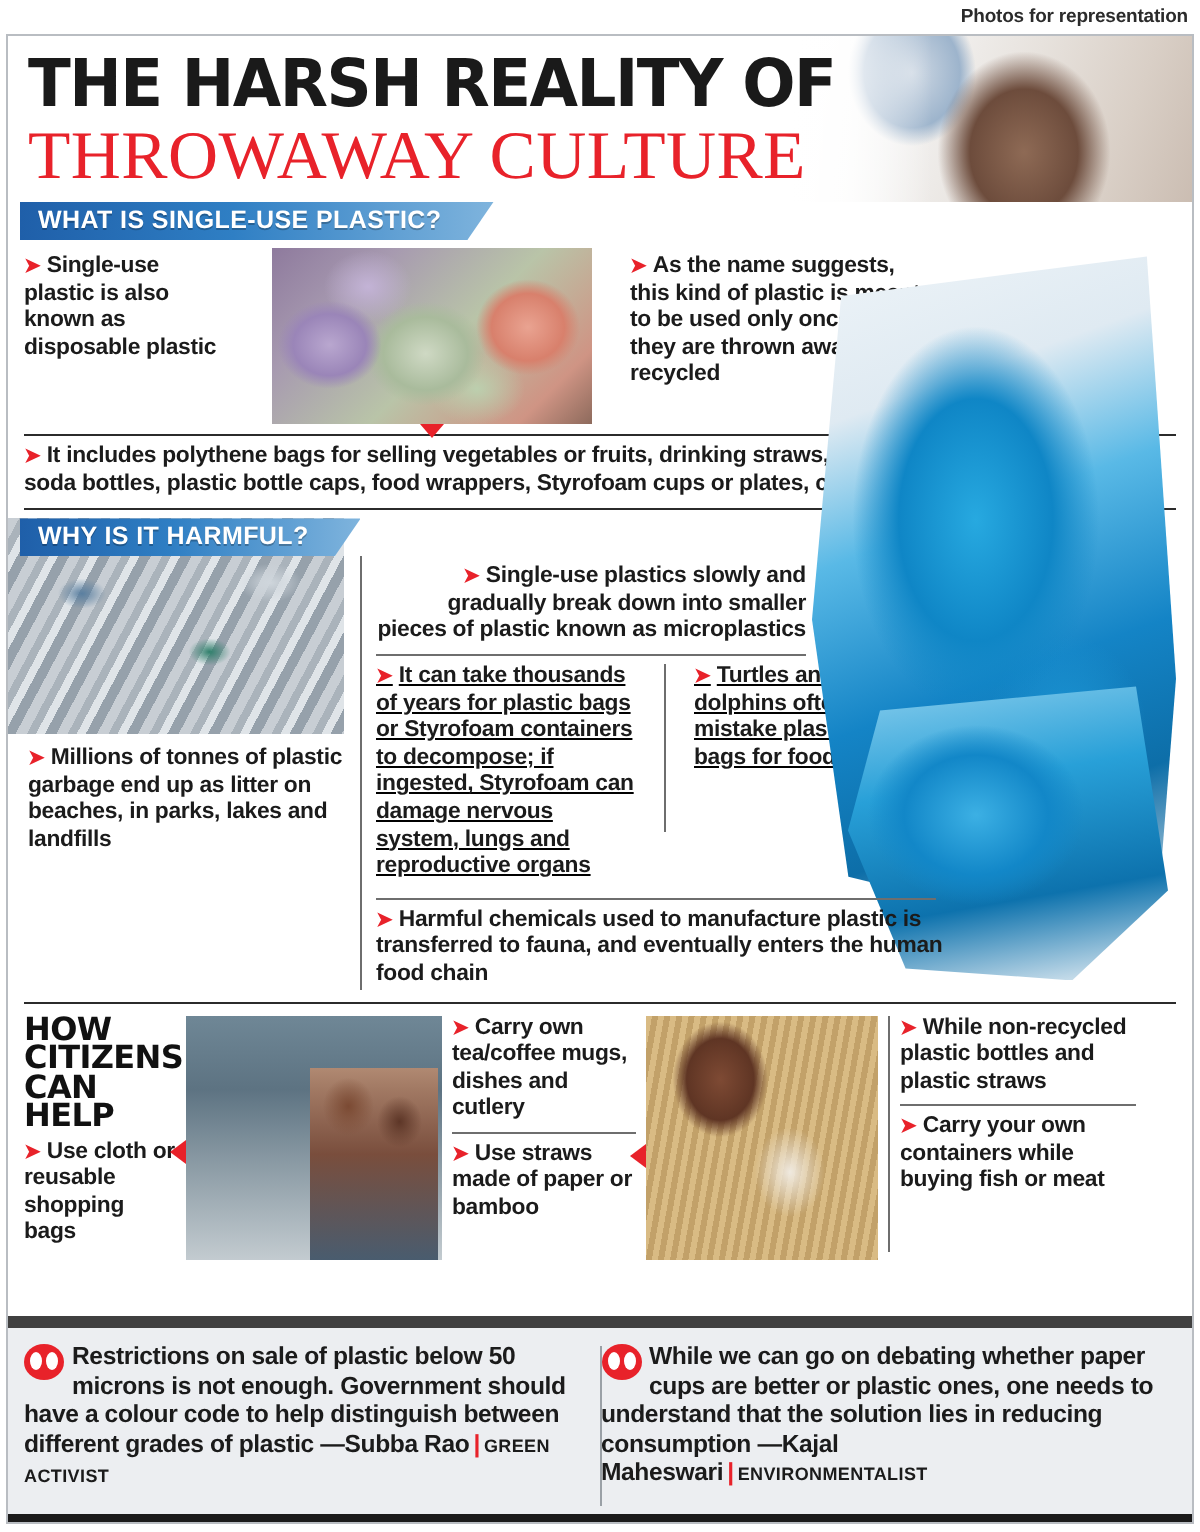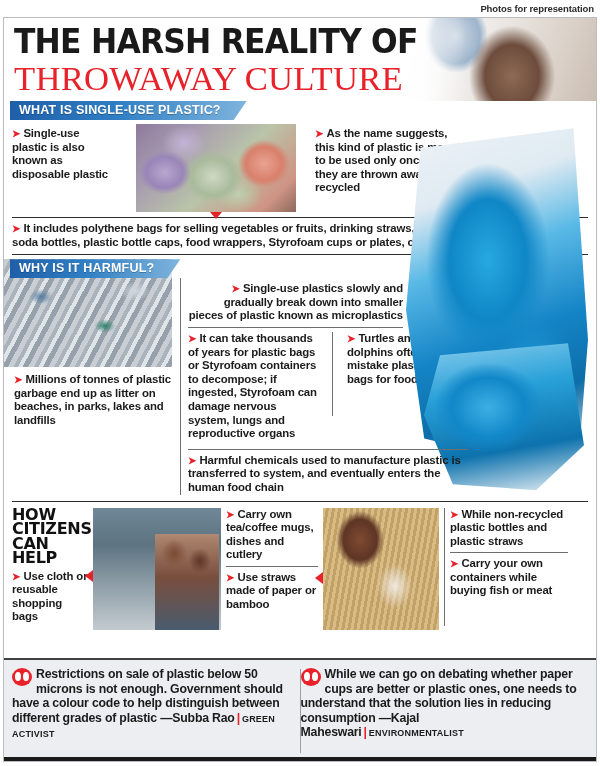--- a/index.html
+++ b/index.html
@@ -139,21 +139,21 @@
     background:
       radial-gradient(ellipse 16px 10px at 22% 35%, #5a7fa0 0%, rgba(90,127,160,0) 75%),
       radial-gradient(ellipse 14px 9px at 60% 62%, #2f7f6b 0%, rgba(47,127,107,0) 75%),
       radial-gradient(ellipse 20px 12px at 78% 30%, #cfd6dc 0%, rgba(207,214,220,0) 80%),
       repeating-linear-gradient(118deg, #c8ced4 0 5px, #aab3bb 5px 9px, #dfe4e8 9px 13px, #96a1ab 13px 18px),
       linear-gradient(180deg, #d7dde2 0%, #98a3ad 100%);
   }
   .sec2-left-txt { padding: 6px 6px 0 2px; }
   .sec2-right { flex: 1; padding-left: 7px; position: relative; }
   .sec2-top-txt { padding: 4px 0 0 0; width: 215px; text-align: right; }
-  .sec2-cols { display: flex; gap: 14px; }
+  .sec2-cols { display: flex; gap: 14px; text-decoration: underline; }
   .sec2-c1 { width: 130px; }
   .sec2-c2 { width: 104px; }
   .photo-bluebag {
     position: absolute; right: 0; top: -150px; width: 182px; height: 330px;
     background:
       radial-gradient(ellipse 70px 110px at 45% 40%, #27a9e0 0%, #0f86c6 55%, rgba(15,134,198,0) 88%),
       radial-gradient(ellipse 50px 60px at 70% 72%, #1c95d4 0%, rgba(28,149,212,0) 80%),
       linear-gradient(160deg, #eef4f8 0%, #dfeaf2 22%, #59b9e6 40%, #1484c6 62%, #0d6ea8 80%, #cfdde6 100%);
       clip-path: polygon(8% 6%, 92% 0%, 100% 64%, 96% 92%, 55% 100%, 10% 94%, 0% 55%);
   }
@@ -206,21 +206,21 @@
     position: absolute; width: 0; height: 0;
     border-top: 6px solid transparent; border-bottom: 6px solid transparent;
     border-right: 8px solid #e8222a;
   }
 
   
   .quotes {
     position: absolute; left: 0; right: 0; bottom: 0;
     height: 103px;
     background: #eceef1;
-    border-top: 2px solid #404040;
+    border-top: 6px solid #404040;
     display: flex;
     padding: 7px 8px 6px 8px;
   }
   .quote { flex: 1; position: relative; padding-right: 8px; }
   .quote-div { width: 1px; background: #9aa0a6; margin: 2px 0; }
   .quote-mark {
     float: left;
     width: 20px; height: 18px; margin: 1px 4px 0 0;
     border-radius: 50%;
     background: #e8222a;
@@ -314,21 +314,21 @@
             <div class="vr" style="height:84px"></div>
             <div class="sec2-c2">
               <div class="txt">
                 <span class="arrow">➤</span><span>Turtles and dolphins often mistake plastic bags for food</span>
               </div>
             </div>
           </div>
 
           <div class="hr-thin" style="width:280px; position:relative; z-index:3; margin-top:8px"></div>
           <div class="txt" style="width:290px; position:relative; z-index:3">
-            <span class="arrow">➤</span><span>Harmful chemicals used to manufacture plastic is transferred to system, and eventually enters the human food chain</span>
+            <span class="arrow">➤</span><span>Harmful chemicals used to manufacture plastic is transferred to fauna, and eventually enters the human food chain</span>
           </div>
         </div>
       </div>
       <div class="hr" style="margin:6px 8px 0 8px"></div>
     </div>
 
     <div class="sec3">
 
       <div class="sec3-c1">
         <div class="how-title">HOW CITIZENS CAN HELP</div>

